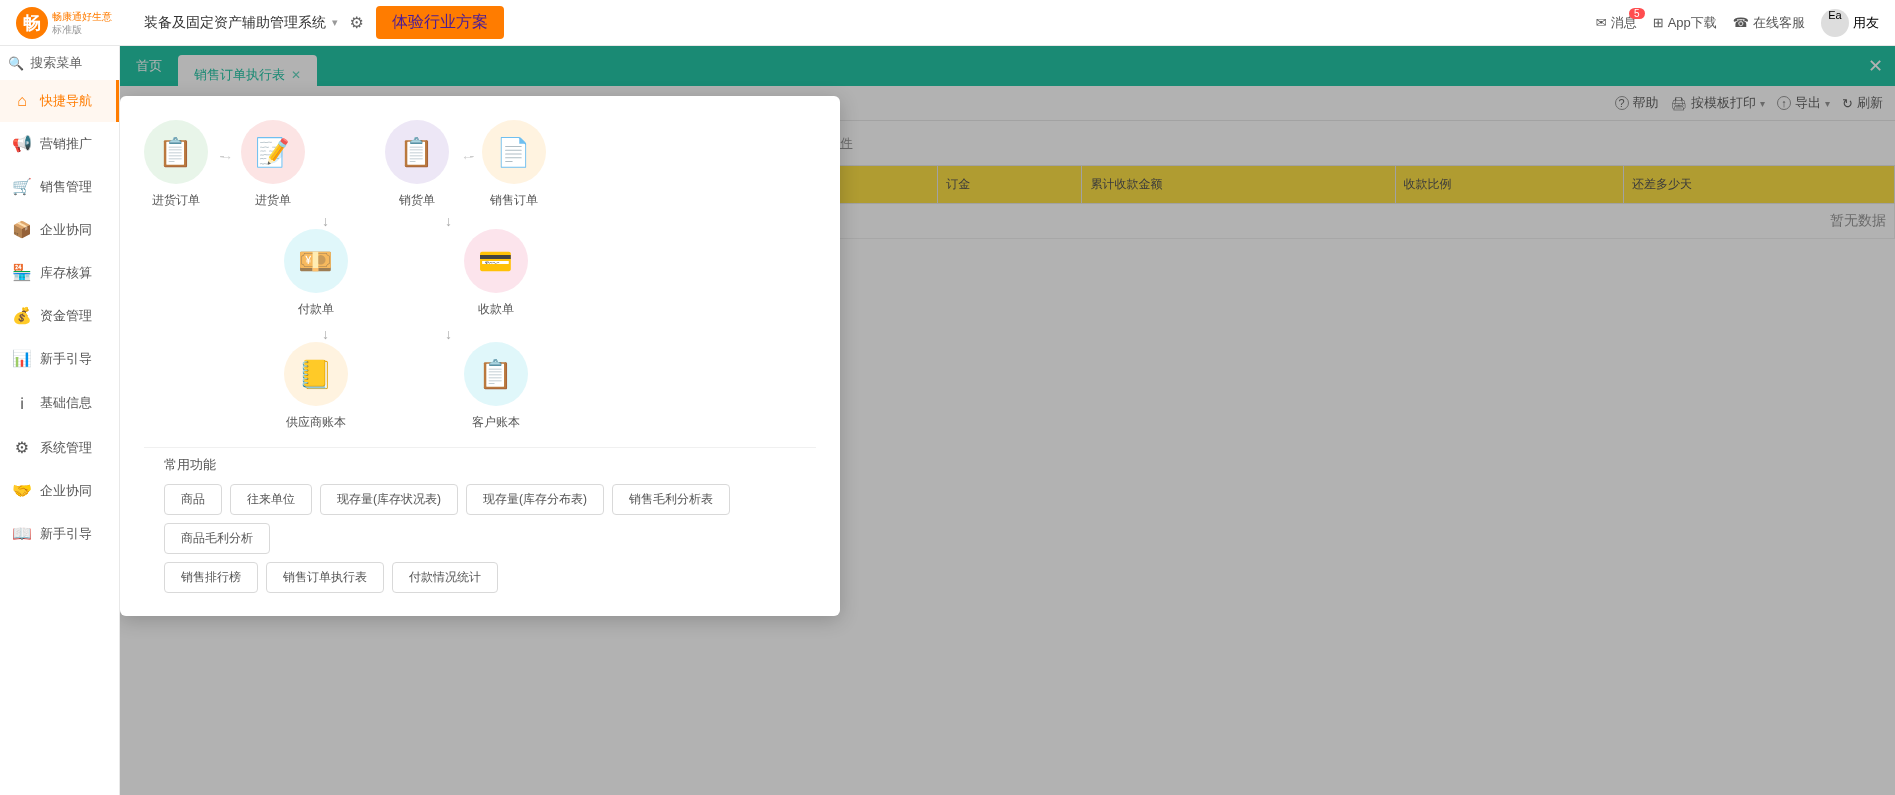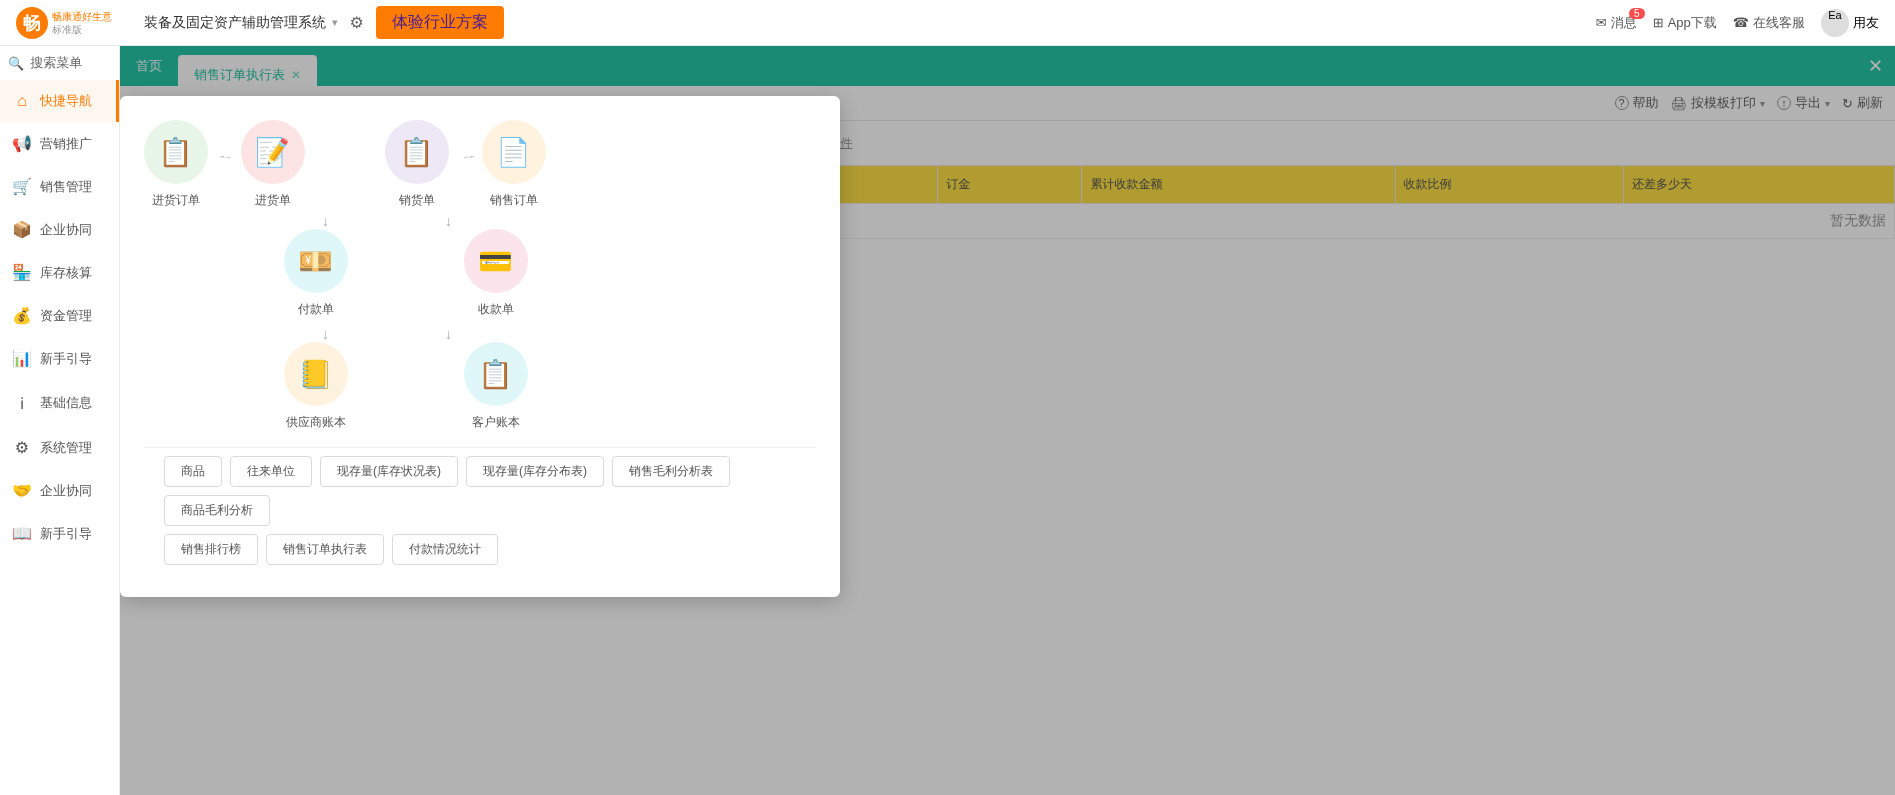--- a/index.html
+++ b/index.html
@@ -340,20 +340,21 @@
                 <div class="flow-node">
                   <div class="flow-circle teal">
                     <span>📋</span>
                   </div>
                   <span class="flow-label">客户账本</span>
                 </div>
               </div>
             </div>
 
             <div class="common-funcs">
+              <div class="common-funcs-title">常用功能</div>
               <div class="func-buttons-row">
                 <button class="func-btn">商品</button>
                 <button class="func-btn">往来单位</button>
                 <button class="func-btn">现存量(库存状况表)</button>
                 <button class="func-btn">现存量(库存分布表)</button>
                 <button class="func-btn">销售毛利分析表</button>
                 <button class="func-btn">商品毛利分析</button>
               </div>
               <div class="func-buttons-row">
                 <button class="func-btn">销售排行榜</button>

